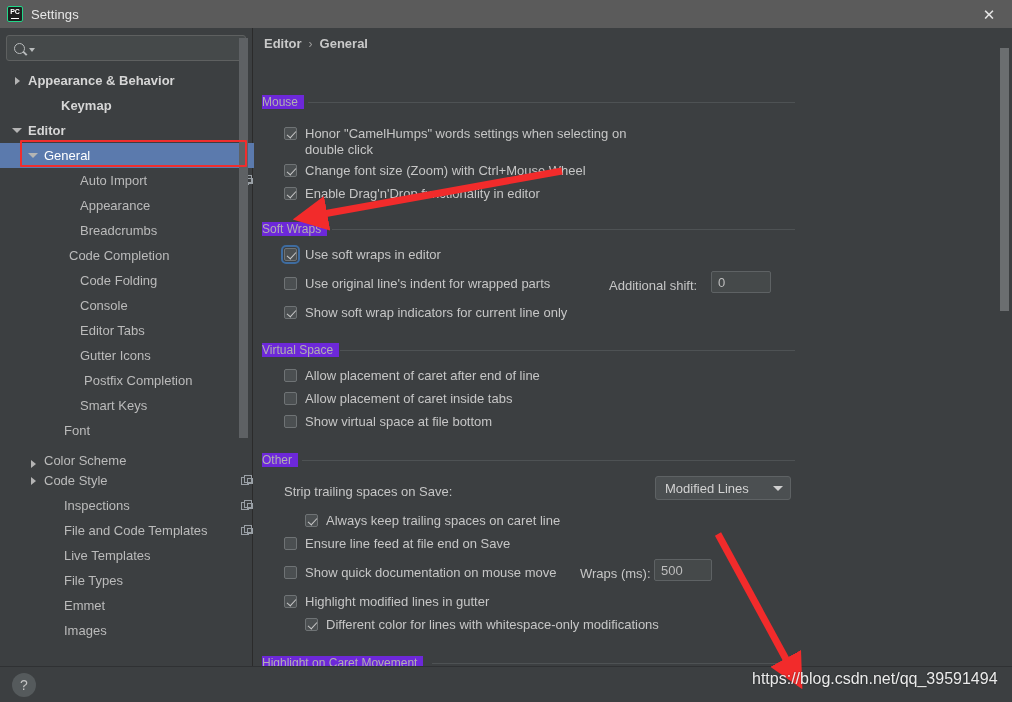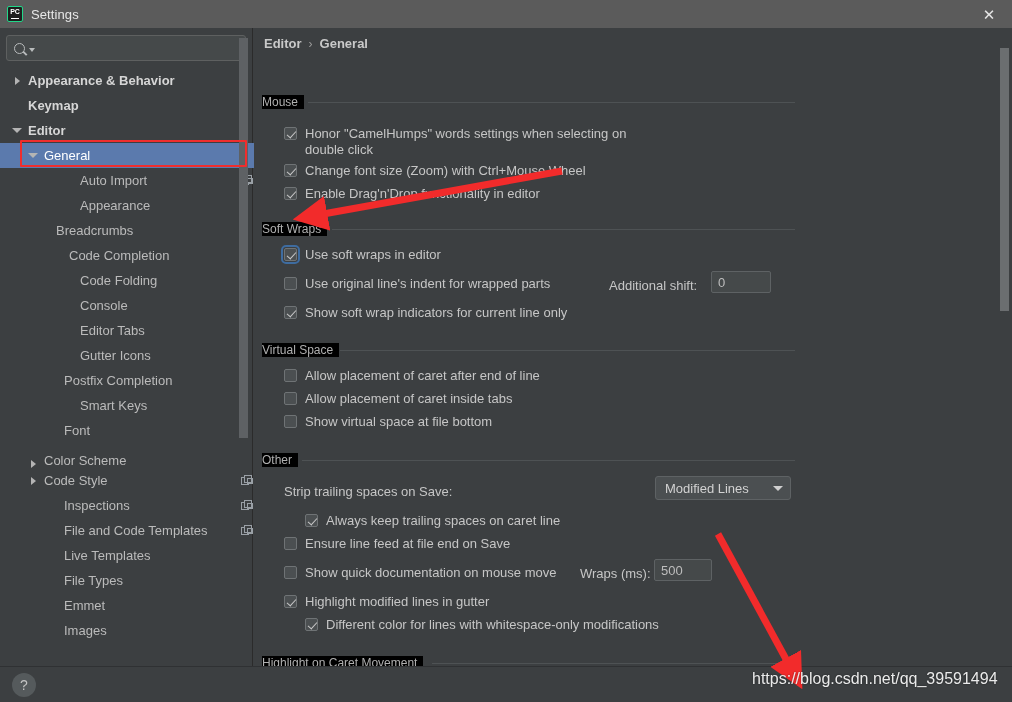--- a/index.html
+++ b/index.html
@@ -146,21 +146,21 @@
     position:absolute; left:10px; top:8px;
     font-size:13px; font-weight:bold; color:#c9c9c9;
     display:flex; align-items:center; gap:7px;
   }
   .breadcrumb .sep { font-weight:normal; color:#9a9a9a; font-size:12px; }
 
   .panel { position:absolute; left:0; top:30px; width:758px; height:608px; }
 
   .group-title {
     position:absolute; font-size:12px; color:#b0b0b0;
-    background:#000000; padding-right:6px; white-space:nowrap;
+    background:#6d28d9; padding-right:6px; white-space:nowrap;
   }
   .group-line {
     position:absolute; height:1px; background:#4e5254;
   }
 
   .chk-row {
     position:absolute; display:flex; align-items:flex-start;
     font-size:13px; color:#c6c6c6; white-space:nowrap;
   }
   .cb {
@@ -254,21 +254,21 @@
           <input class="search-input" type="text" value="" placeholder="" style="">
         </div>
       </div>
       <div class="tree" id="tree">
           <div class="tree-item bold" style="padding-left: 10px;">
             <span class="tw-slot">
               <span class="tw"></span>
             </span>
             <span style="margin-left: 4px;">Appearance &amp; Behavior</span>
           </div>
-          <div class="tree-item bold" style="padding-left: 10px;">
+          <div class="tree-item bold" style="padding-left: 43px;">
             <span class="tw-slot"></span>
             <span style="margin-left: 4px;">Keymap</span>
           </div>
           <div class="tree-item bold" style="padding-left: 10px;">
             <span class="tw-slot">
               <span class="tw open"></span>
             </span>
             <span style="margin-left: 4px;">Editor</span>
           </div>
           <div class="tree-item selected" style="padding-left: 26px;">
@@ -282,21 +282,21 @@
             <span style="margin-left: 4px;">Auto Import</span>
             <span class="copy-icon">
               <span class="b1"></span>
               <span class="b2"></span>
             </span>
           </div>
           <div class="tree-item" style="padding-left: 62px;">
             <span class="tw-slot"></span>
             <span style="margin-left: 4px;">Appearance</span>
           </div>
-          <div class="tree-item" style="padding-left: 38px;">
+          <div class="tree-item" style="padding-left: 62px;">
             <span class="tw-slot"></span>
             <span style="margin-left: 4px;">Breadcrumbs</span>
           </div>
           <div class="tree-item" style="padding-left: 51px;">
             <span class="tw-slot"></span>
             <span style="margin-left: 4px;">Code Completion</span>
           </div>
           <div class="tree-item" style="padding-left: 62px;">
             <span class="tw-slot"></span>
             <span style="margin-left: 4px;">Code Folding</span>
@@ -306,21 +306,21 @@
             <span style="margin-left: 4px;">Console</span>
           </div>
           <div class="tree-item" style="padding-left: 62px;">
             <span class="tw-slot"></span>
             <span style="margin-left: 4px;">Editor Tabs</span>
           </div>
           <div class="tree-item" style="padding-left: 62px;">
             <span class="tw-slot"></span>
             <span style="margin-left: 4px;">Gutter Icons</span>
           </div>
-          <div class="tree-item" style="padding-left: 46px; align-items: center;">
+          <div class="tree-item" style="padding-left: 66px; align-items: center;">
             <span class="tw-slot"></span>
             <span style="margin-left: 4px;">Postfix Completion</span>
           </div>
           <div class="tree-item" style="padding-left: 62px;">
             <span class="tw-slot"></span>
             <span style="margin-left: 4px;">Smart Keys</span>
           </div>
           <div class="tree-item" style="padding-left: 46px;">
             <span class="tw-slot"></span>
             <span style="margin-left: 4px;">Font</span>

